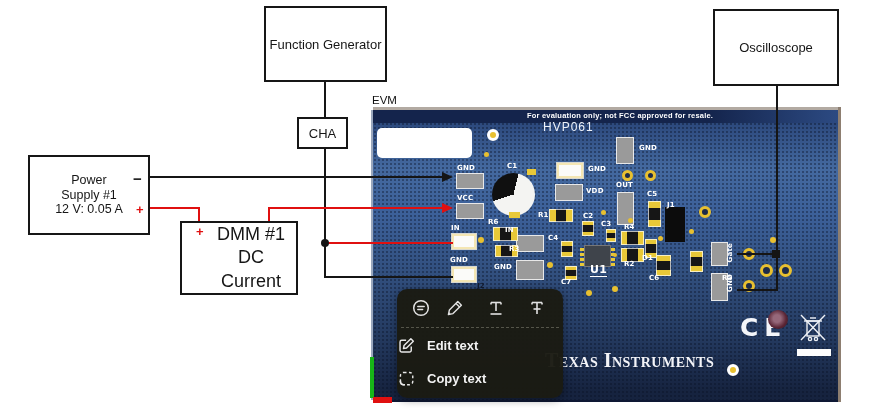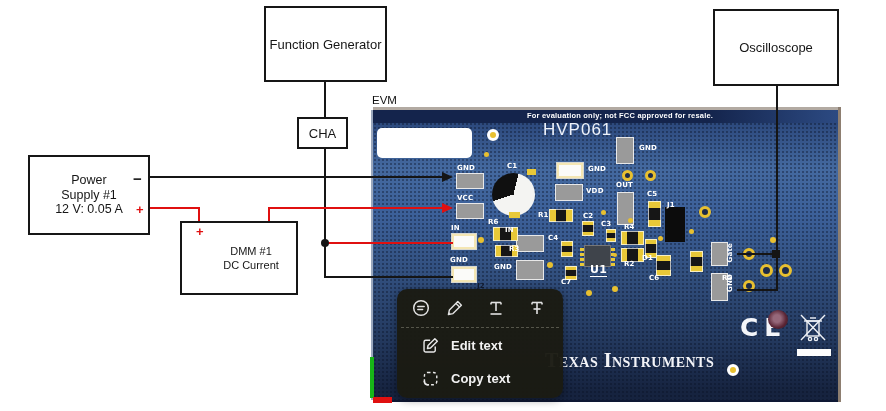--- a/index.html
+++ b/index.html
@@ -20,21 +20,21 @@
   .board-bg{position:absolute;left:373px;top:110px;width:465px;height:290px;z-index:1;
     background-image:
       radial-gradient(rgba(8,16,36,0.38) 1px, transparent 1.4px),
       linear-gradient(180deg,#223256 0%,#2d4a7e 5%,#44699f 20%,#3c6099 36%,#32507f 56%,#243a60 78%,#16233f 97%);
     background-size:4px 4px,100% 100%;}
   .edge{position:absolute;z-index:2;}
   .fcc-strip{position:absolute;left:373px;top:110px;width:465px;height:13px;z-index:2;
     background:linear-gradient(90deg,#14244c 0 72%,#2c4a82 100%);}
   .fcc-text{position:absolute;left:527px;top:111px;color:#fff;font-size:7.5px;font-weight:bold;
     letter-spacing:.2px;z-index:3;}
-  .hvp{position:absolute;left:543px;top:120px;color:#eef2fa;font-size:17px;letter-spacing:1px;z-index:3;}
+  .hvp{position:absolute;left:543px;top:120px;color:#eef2fa;font-size:12px;letter-spacing:1px;z-index:3;}
   .white-label{position:absolute;left:377px;top:128px;width:95px;height:30px;background:#fff;
     border-radius:5px;z-index:3;}
   .silk{position:absolute;color:#fff;font-size:7px;font-weight:bold;letter-spacing:.2px;z-index:4;
     font-family:"DejaVu Sans",sans-serif;line-height:1;}
   .pad{position:absolute;box-sizing:border-box;z-index:3;}
   .chip{position:absolute;box-sizing:border-box;border:1px solid rgba(255,255,255,.7);z-index:3;}
   .via{position:absolute;border-radius:50%;box-sizing:border-box;z-index:3;}
   .ic{position:absolute;background:#3f444b;border:1px solid #777;box-sizing:border-box;z-index:3;}
   .pin{position:absolute;background:#e8c838;z-index:3;}
   .ce{position:absolute;left:740px;top:313px;color:#f4f6fa;font-size:25px;font-weight:600;
@@ -45,21 +45,21 @@
   .weee-bar{position:absolute;left:797px;top:349px;width:34px;height:7px;background:#fdfdfd;z-index:3;}
   .copper-dot{position:absolute;left:768px;top:310px;width:20px;height:19px;border-radius:50%;z-index:3;
       background:radial-gradient(circle at 45% 45%, #96687a 0 25%, #5a2535 60%, #371520 100%);}
   
   .menu{position:absolute;left:397px;top:289px;width:166px;height:109px;border-radius:10px;
     background:rgba(27,27,19,0.97);z-index:20;box-shadow:0 2px 8px rgba(0,0,0,.4);}
   .menu-toolbar{position:absolute;left:0;top:0;width:100%;height:38px;}
   .tool-ic{position:absolute;top:9px;width:20px;height:20px;cursor:pointer;}
   .menu-divider{position:absolute;left:4px;top:38px;width:158px;border-top:1px dashed #55554a;}
   .menu-row{position:absolute;left:0;width:100%;height:33px;display:flex;align-items:center;
-    padding-left:24px;box-sizing:border-box;cursor:pointer;}
+    padding-left:0;box-sizing:border-box;cursor:pointer;}
   .menu-row .ric{width:19px;height:19px;margin-right:11px;flex:none;}
   .menu-row .rlabel{color:#f2f2f2;font-size:13px;font-weight:bold;}
   .mark{position:absolute;z-index:22;}
   svg{display:block;}
 </style>
 </head>
 <body>
 
 <div class="canvas">
 
@@ -113,21 +113,21 @@
   <div class="dbox" style="left:28px;top:155px;width:122px;height:80px;">
     <div style="width:78%;line-height:1.18;font-size:12.5px;" id="ps-lines">
         <div>Power</div>
         <div>Supply #1</div>
         <div>12 V: 0.05 A</div>
       </div>
   </div>
   <div class="polar" style="left:133px;top:171px;color:#161616;">−</div>
   <div class="polar" style="left:136px;top:203px;color:#e01010;font-size:13px;">+</div>
   <div class="dbox" style="left:180px;top:221px;width:118px;height:74px;">
-    <div style="line-height:1.3;font-size:11px;margin-left:24px;" id="dmm-lines">
+    <div style="line-height:1.3;font-size:18px;margin-left:24px;" id="dmm-lines">
         <div>DMM #1</div>
         <div>DC Current</div>
       </div>
   </div>
   <div class="polar" style="left:196px;top:225px;color:#e01010;font-size:13px;">+</div>
 
   <div class="arrow" style="left:442px;top:172px;border-left:11px solid #151515;"></div>
   <div class="arrow" style="left:442px;top:203px;border-left:11px solid #e01010;"></div>
   <div class="jdot" style="left:321px;top:239px;width:8px;height:8px;background:#151515;"></div>
   <div class="abs" style="left:772px;top:250px;width:8px;height:8px;background:#151515;z-index:7;"></div>

